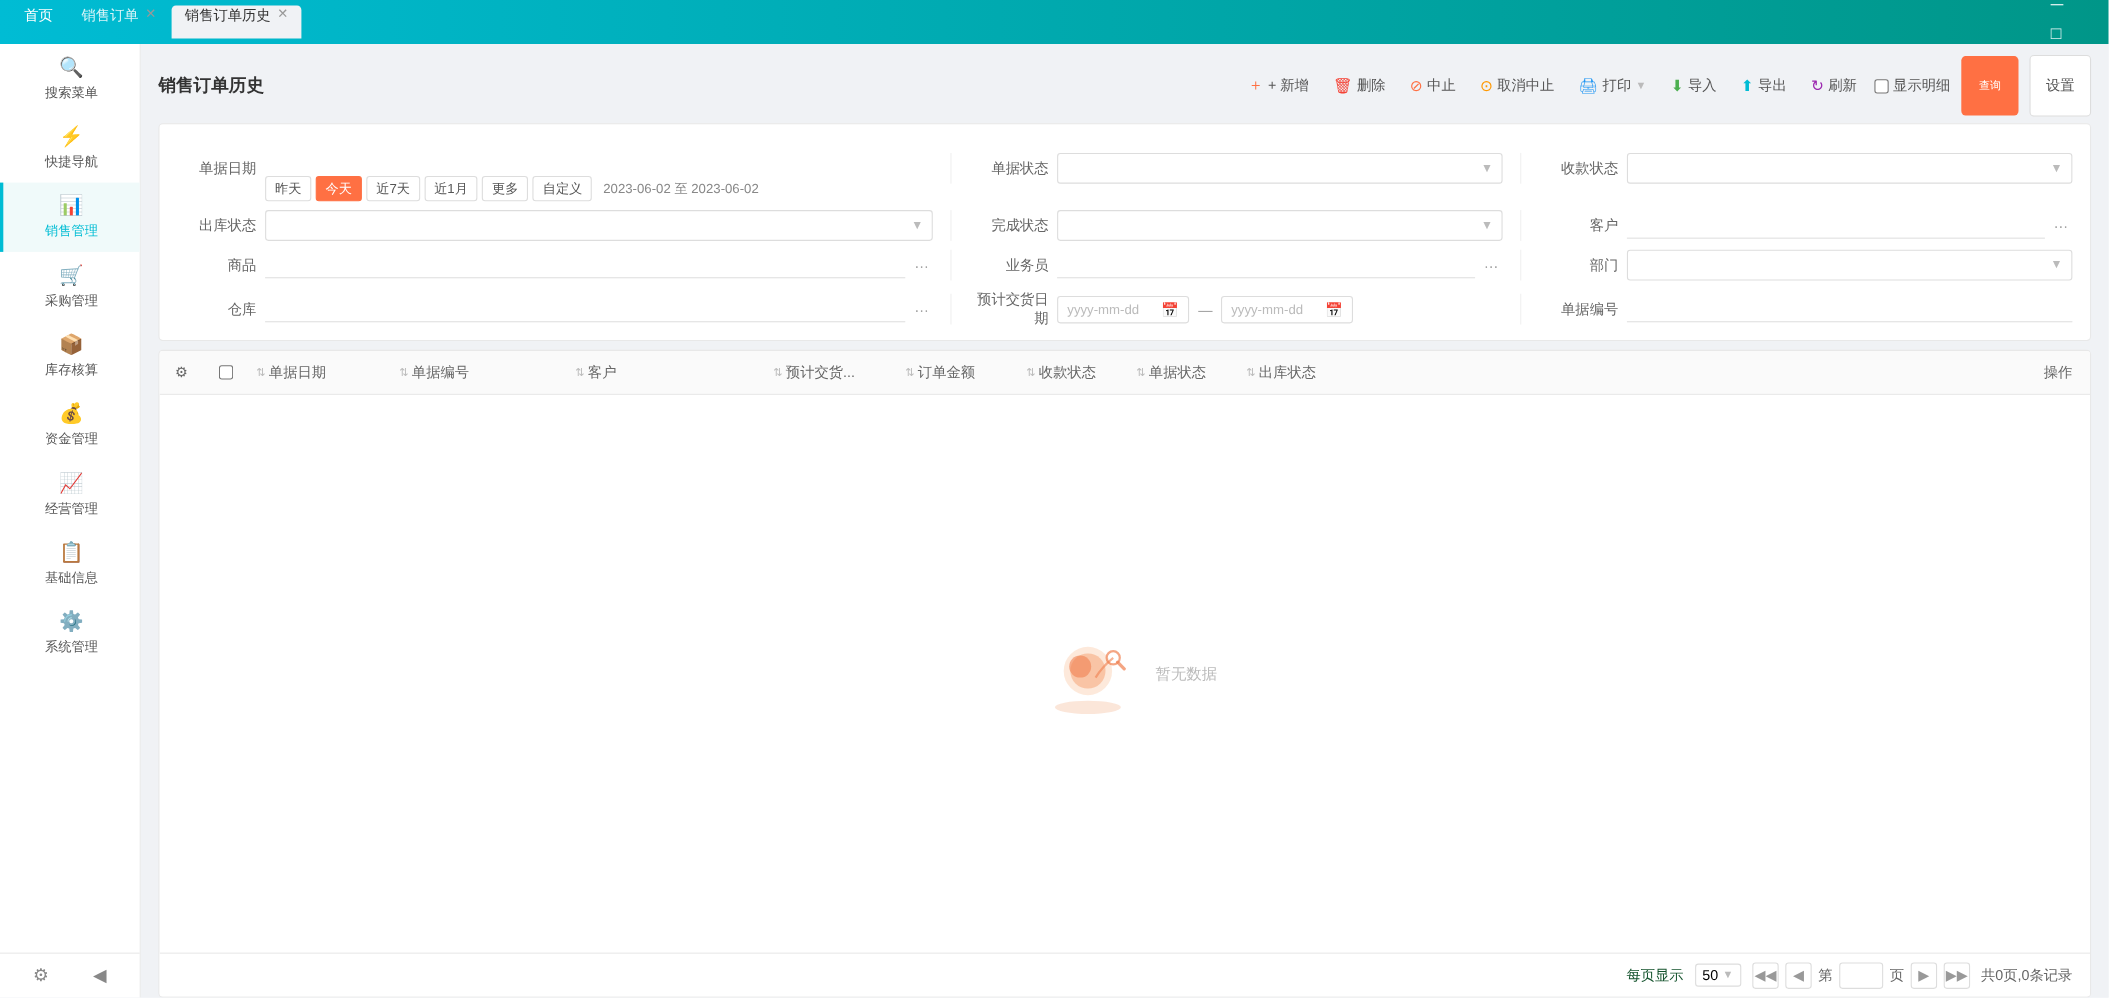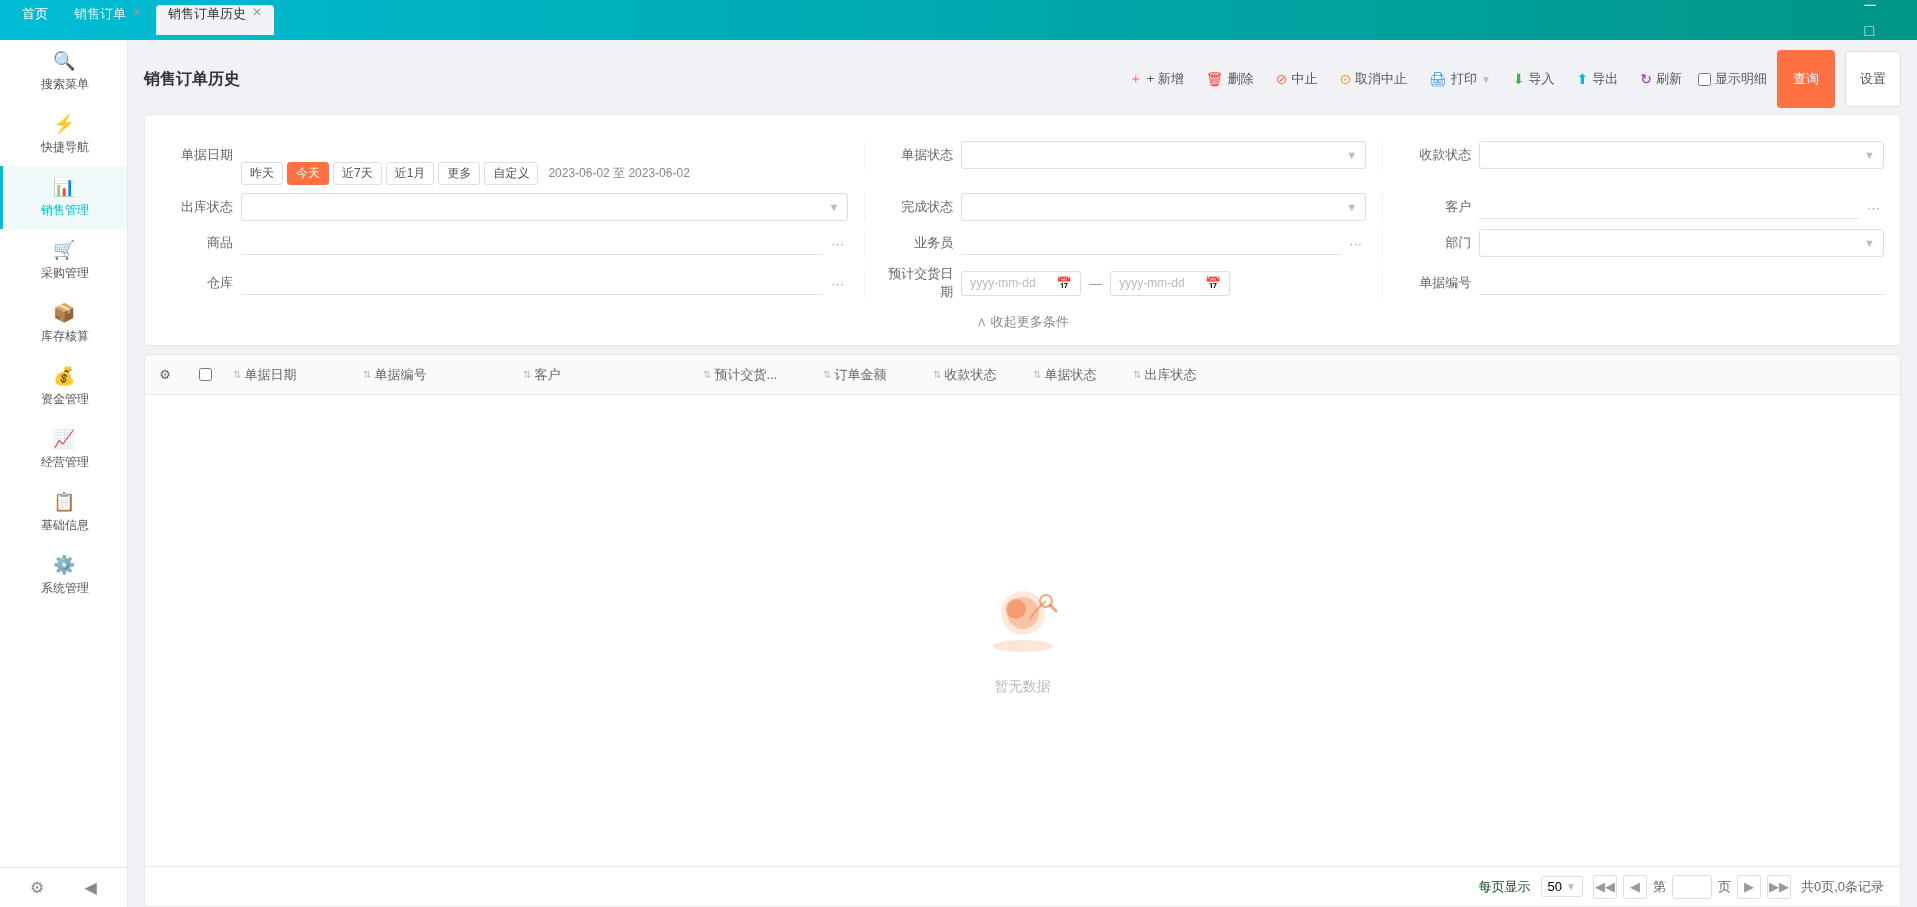--- a/index.html
+++ b/index.html
@@ -136,21 +136,21 @@
     .toolbar-btn.import .btn-icon { color: #4caf50; }
     .toolbar-btn.export .btn-icon { color: #00bcd4; }
     .toolbar-btn.refresh .btn-icon { color: #9c27b0; }
     .btn-query {
       background: #ff7043;
       color: #fff;
       border: none;
       padding: 20px 16px;
       border-radius: 4px;
       cursor: pointer;
-      font-size: 13px;
+      font-size: 10px;
     }
     .btn-settings {
       background: #fff;
       color: #555;
       border: 1px solid #ddd;
       padding: 18px 14px;
       border-radius: 4px;
       cursor: pointer;
       font-size: 13px;
     }
@@ -309,21 +309,20 @@
     .th-pay-status { width: 100px; }
     .th-order-status { width: 100px; }
     .th-out-status { width: 100px; }
     .th-action { flex: 1; justify-content: flex-end; padding-right: 16px; }
 
     .table-body {
       flex: 1;
       display: flex;
       align-items: center;
       justify-content: center;
-      flex-direction: column;
       gap: 12px;
     }
     .empty-text {
       color: #bbb;
       font-size: 14px;
     }
 
     
     .empty-illustration {
       width: 100px;
@@ -596,23 +595,20 @@
             <span class="cal-icon">📅</span>
           </div>
         </div>
         <div class="filter-divider"></div>
         <span class="filter-label">单据编号</span>
         <div class="filter-control" style="flex:1;">
           <input type="text" class="text-input" style="">
         </div>
       </div>
 
-      <div class="collapse-row">
-        <span>∧ 收起更多条件</span>
-      </div>
     </div>
 
     <div class="table-area">
       <div class="table-header">
         <div class="th th-gear">⚙</div>
         <div class="th th-check">
           <input type="checkbox" style="">
         </div>
         <div class="th th-date">
           <span class="th-sort">⇅</span>
@@ -638,20 +634,23 @@
           <span class="th-sort">⇅</span>
           <span>收款状态</span>
         </div>
         <div class="th th-order-status">
           <span class="th-sort">⇅</span>
           <span>单据状态</span>
         </div>
         <div class="th th-out-status">
           <span class="th-sort">⇅</span>
           <span>出库状态</span>
+        </div>
+        <div class="th th-action">
+          <span>操作</span>
         </div>
       </div>
       <div class="table-body">
 
         <div class="empty-illustration">
           <svg width="90" height="90" viewBox="0 0 90 90">
             <ellipse cx="45" cy="75" rx="30" ry="6" fill="#f5c0a0" opacity="0.4"></ellipse>
             <circle cx="45" cy="42" r="22" fill="#fce0cc" opacity="0.7"></circle>
             <circle cx="45" cy="42" r="16" fill="#f5a070" opacity="0.5"></circle>
             <circle cx="38" cy="38" r="10" fill="#f08050" opacity="0.6"></circle>

